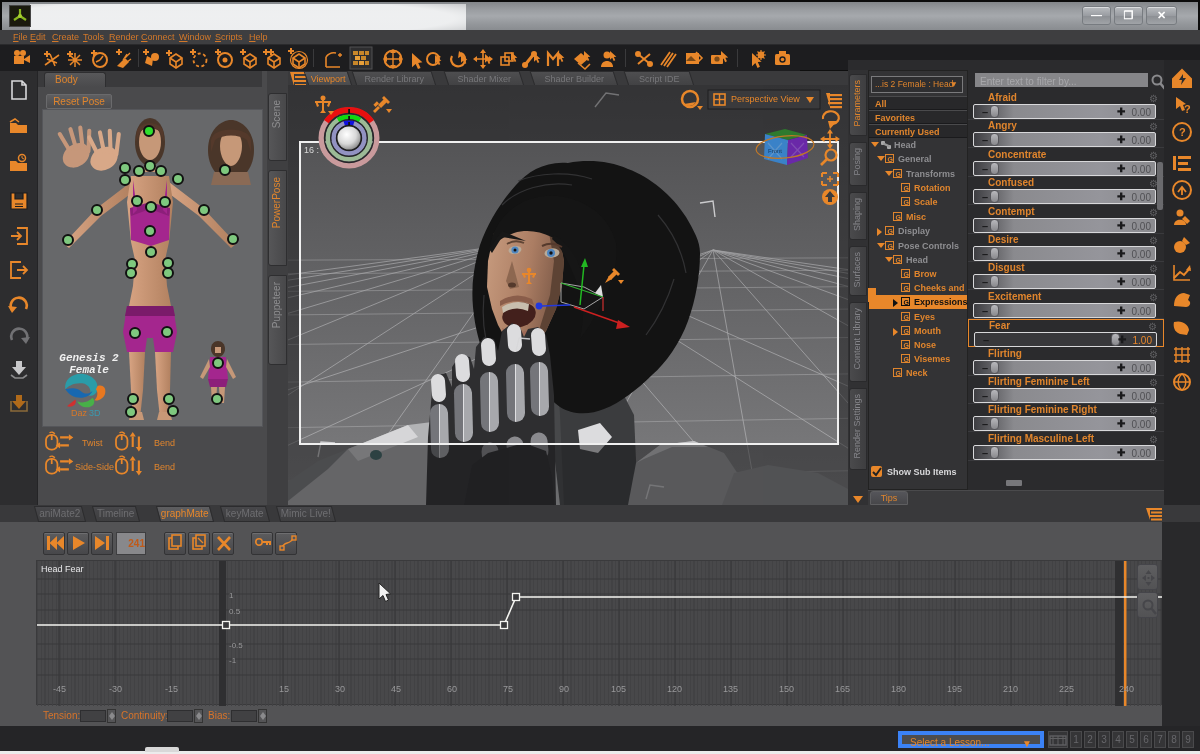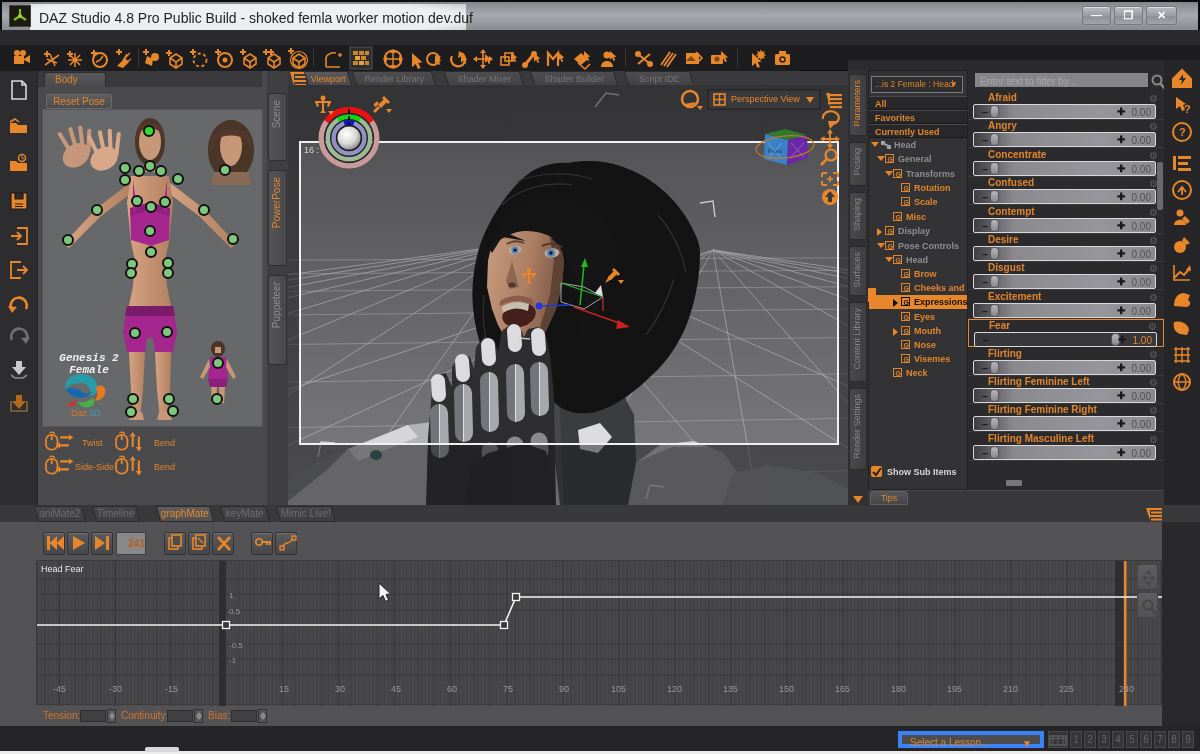--- a/index.html
+++ b/index.html
@@ -100,24 +100,34 @@
     <div id="titleglow"></div>
     <div id="titleicon"></div>
       <svg width="18" height="18" style="position:absolute;left:9px;top:5px;">
         <g stroke="#8ab820" stroke-width="2.2" fill="none">
           <path d="M9,9 L9,2"></path>
           <path d="M9,9 L3,13"></path>
           <path d="M9,9 L15,13"></path>
         </g>
         <circle cx="9" cy="9" r="2" fill="#a8d030"></circle>
       </svg>
-    <div id="titletext">DAZ Studio 4.8 Pro Public Build - shoked femla worker motion dev.duf</div>
     <div class="winbtn" style="left:1080px; width:29px;">—</div>
     <div class="winbtn" style="left:1112px; width:29px;">❐</div>
     <div class="winbtn" style="left:1144px; width:31px;">✕</div>
+  </div>
+  <div id="menubar">
+    <span style="left:13px"><u>F</u>ile</span>
+    <span style="left:30px"><u>E</u>dit</span>
+    <span style="left:52px"><u>C</u>reate</span>
+    <span style="left:83px"><u>T</u>ools</span>
+    <span style="left:109px"><u>R</u>ender</span>
+    <span style="left:141px"><u>C</u>onnect</span>
+    <span style="left:179px"><u>W</u>indow</span>
+    <span style="left:215px"><u>S</u>cripts</span>
+    <span style="left:249px"><u>H</u>elp</span>
   </div>
   <div id="toolbar">
     <svg width="800" height="26" viewBox="0 0 800 26" style="position:absolute;left:0;top:0;">
       <defs>
         <g id="tcube" fill="none" stroke="#e8872a" stroke-width="1.6">
           <path d="M-6,-2 L0,-6 L6,-2 L6,4 L0,8 L-6,4 Z"></path>
             <path d="M-6,-2 L0,2 L6,-2 M0,2 L0,8"></path>
         </g>
         <g id="tplus">
             <path d="M-1,-8 L1,-8 L1,-6 L3,-6 L3,-4 L1,-4 L1,-2 L-1,-2 L-1,-4 L-3,-4 L-3,-6 L-1,-6 Z" fill="#e8872a"></path>

